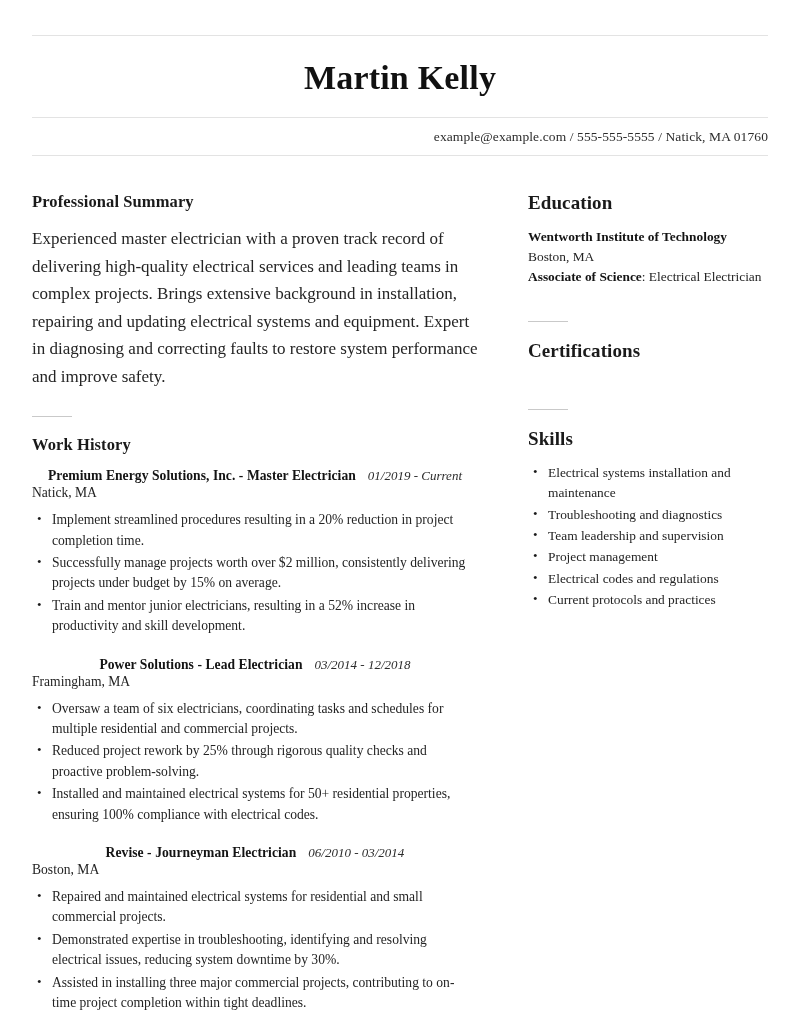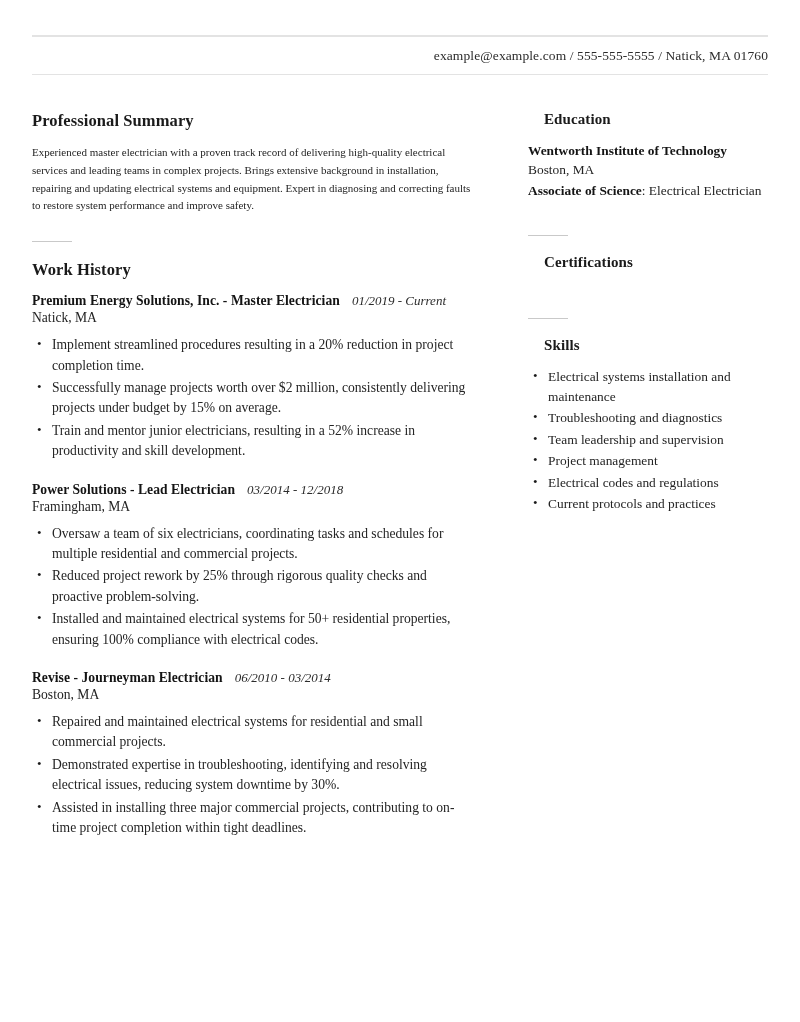--- a/index.html
+++ b/index.html
@@ -82,37 +82,36 @@
     margin-bottom: 18px;
   }
   .section-title {
     font-size: 16.5px;
     font-weight: 700;
     color: #1a1a1a;
     letter-spacing: 0.1px;
     margin-bottom: 13px;
   }
   .section-title.right {
-    font-size: 15px;
-    margin-left: 16px;
+    font-size: 19px;
   }
 
   .summary-text {
-    font-size: 11px;
+    font-size: 17px;
     line-height: 1.62;
     color: #242424;
   }
 
   
   .job { margin-bottom: 20px; }
   .job:last-child { margin-bottom: 16px; }
   .job-headline {
     display: flex;
     align-items: baseline;
-    justify-content: flex-start;
+    justify-content: center;
   }
   .job-title {
     font-size: 13.6px;
     font-weight: 700;
     color: #141414;
     letter-spacing: 0.05px;
   }
   .job-dates {
     font-size: 13px;
     font-style: italic;
@@ -181,20 +180,23 @@
   .spacer-skills { height: 34px; }
   .spacer-work { height: 26px; }
 </style>
 </head>
 <body>
 
 <div class="page">
 
   <div class="rule-full header-top-rule"></div>
 
+  <div class="name-block">
+    <div class="name">Martin Kelly</div>
+  </div>
 
   <div class="rule-full"></div>
 
   <div class="contact-block">
     <div class="contact-line">example@example.com / 555-555-5555 / Natick, MA 01760</div>
   </div>
 
   <div class="rule-full"></div>
 
   <div class="columns">

